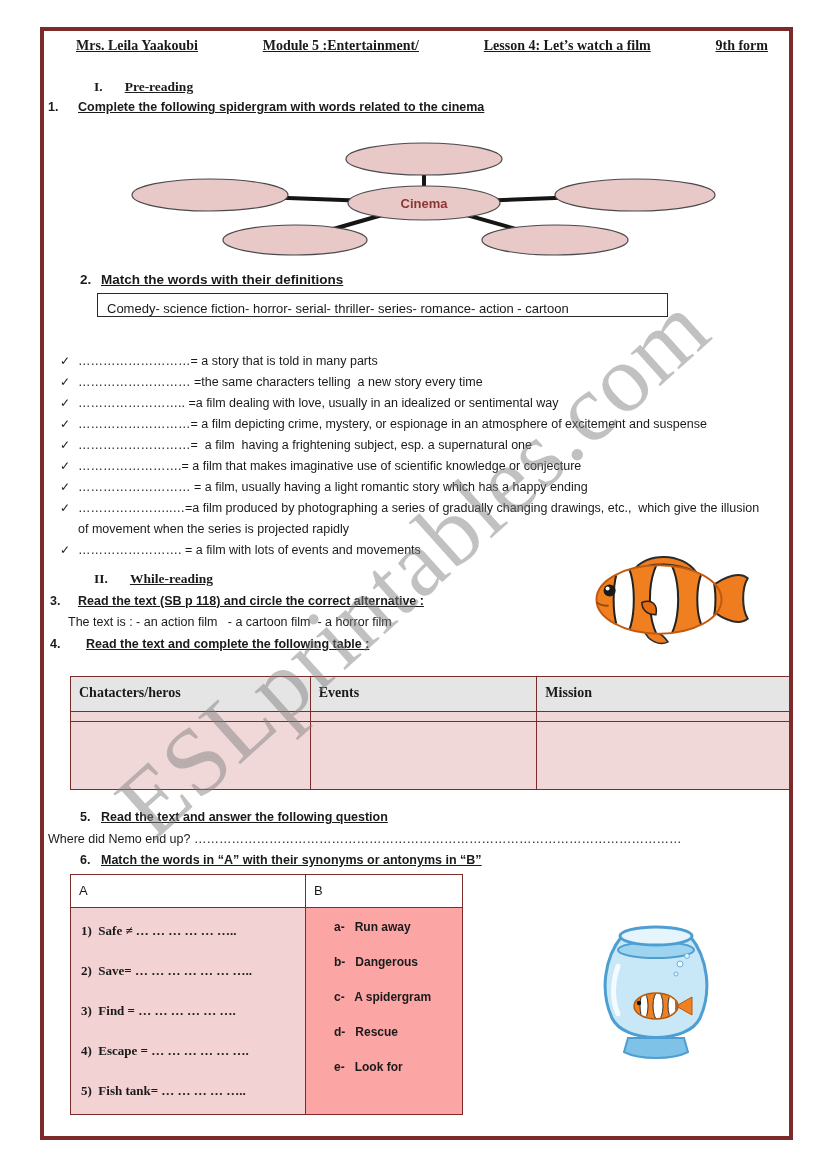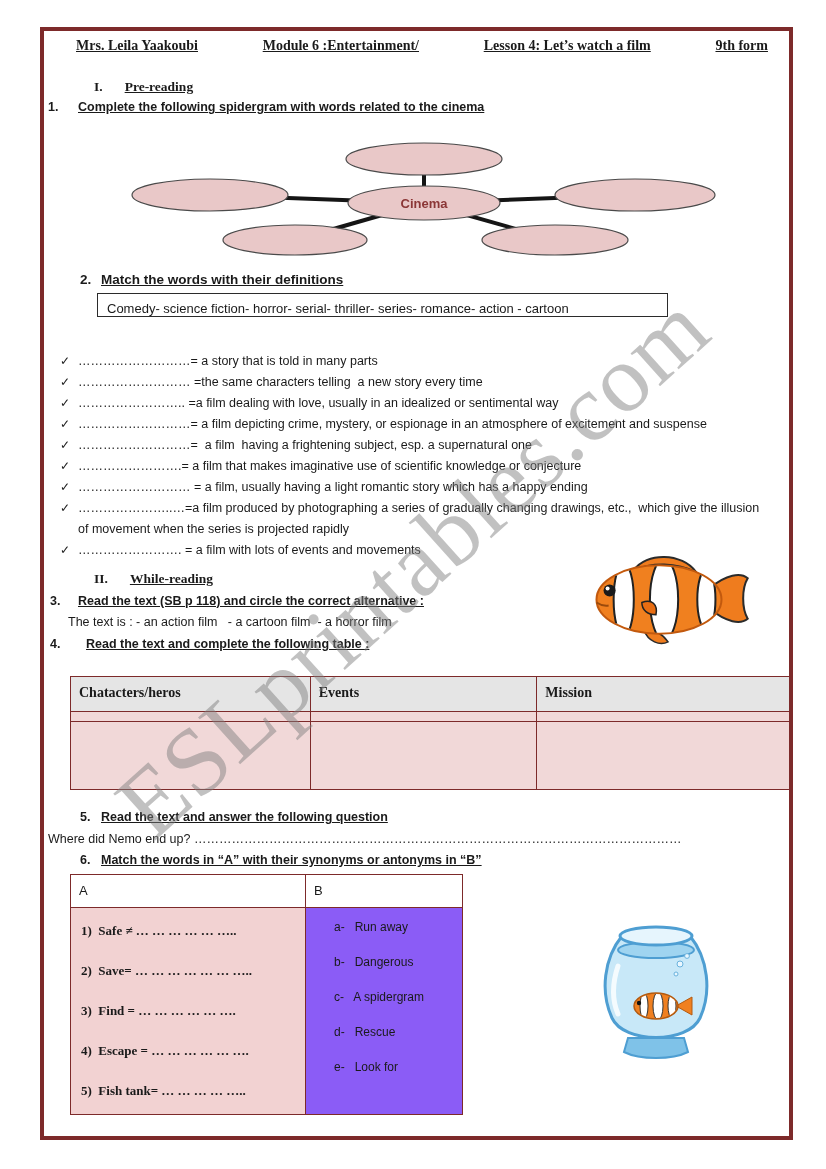--- a/index.html
+++ b/index.html
@@ -49,41 +49,41 @@
                     border-bottom:1px solid #7d2a2a; }
   .t4-thin .tcell { height:10px; background:#f1d8d8; border-bottom:1px solid #7d2a2a; }
   .t4-tall .tcell { height:67px; background:#f1d8d8; }
 
   .t6 { position:absolute; left:70px; top:874px; width:393px; border:1px solid #7d2a2a; z-index:5; }
   .wa { width:235px; } .wb { width:156px; }
   .t6-head .tcell { height:33px; background:#fff; font-size:13px; padding:8px 0 0 8px;
                     border-bottom:1px solid #7d2a2a; }
   .t6-body .tcell { height:206px; }
   .t6-body .cellA { background:#f2d2d2; padding:14px 0 0 10px; }
-  .t6-body .cellB { background:#8b5cf6; padding:10px 0 0 28px; }
+  .t6-body .cellB { background:#fca5a5; padding:10px 0 0 28px;font-weight:bold; }
   .a-item { font-family:"Liberation Serif",serif; font-weight:bold; font-size:13px;
             line-height:18px; margin-bottom:22px; white-space:pre-wrap; }
   .b-item { font-size:12px; line-height:18px; margin-bottom:17px; white-space:pre-wrap; }
 
   .watermark { position:absolute; left:-38px; top:505px; width:900px; height:120px;
                display:flex; align-items:center; justify-content:center;
                transform:rotate(-42deg); font-family:"Liberation Serif",serif;
                font-size:96px; color:#7f7f7f; opacity:0.48; letter-spacing:1px;
                white-space:nowrap; z-index:60; pointer-events:none; }
 </style>
 </head>
 <body>
 
 <div class="page">
 
   <div class="frame"></div>
 
   <div class="header">
     <span>Mrs. Leila Yaakoubi</span>
-    <span>Module 6 :Entertainment/</span>
+    <span>Module 5 :Entertainment/</span>
     <span>Lesson 4: Let’s watch a film</span>
     <span>9th form</span>
   </div>
 
   <div class="sechead" style="left:94px; top:79px;">
     <span class="num">I.</span><span class="ttl">Pre-reading</span>
   </div>
 
   <div class="qnum" style="left:48px; top:100px;">1.</div>
   <div class="qtitle" style="left:78px; top:100px;">Complete the following spidergram with words related to the cinema</div>

